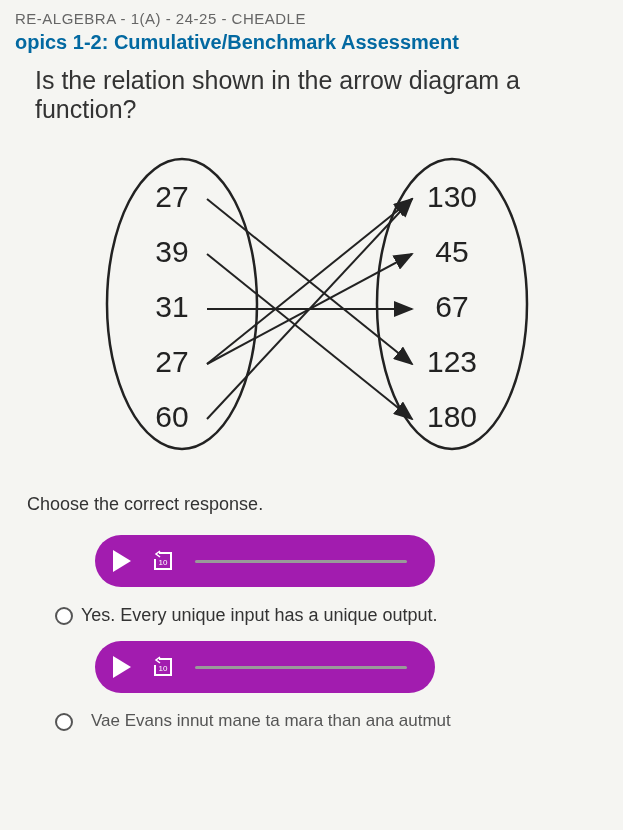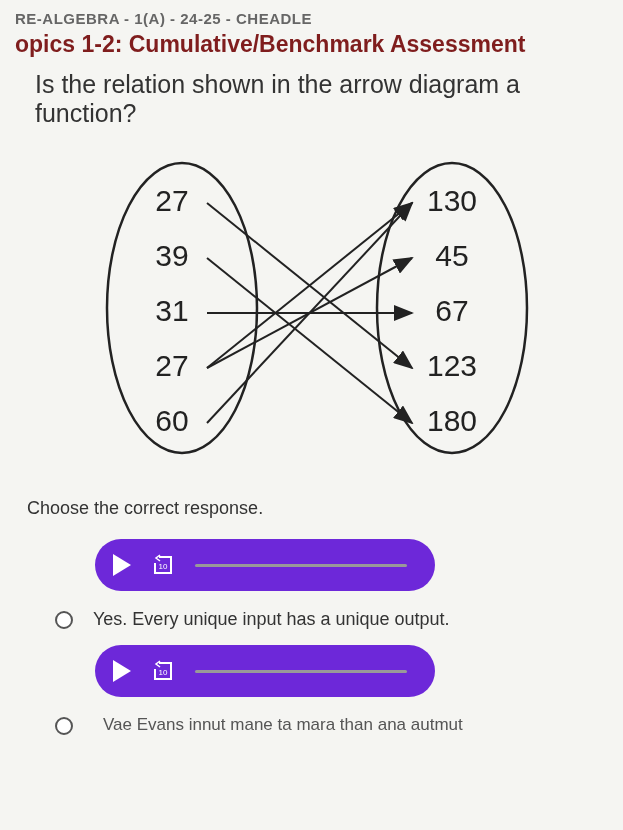--- a/index.html
+++ b/index.html
@@ -8,28 +8,28 @@
       height: 830px;
       font-family: Arial, Helvetica, sans-serif;
       background: #f5f5f2;
       padding: 10px 15px;
       overflow: hidden;
       color: #333;
     }
     .breadcrumb {
       font-size: 15px;
       color: #666;
-      font-weight: 700;
+      font-weight: 400;
       letter-spacing: 0.5px;
       margin-bottom: 4px;
     }
     .topic-title {
-      font-size: 23px;
+      font-size: 20px;
       font-weight: bold;
-      color: #7f1d1d;
+      color: #0369a1;
       margin-bottom: 12px;
     }
     .question {
       font-size: 25px;
       color: #333;
       margin-left: 20px;
       margin-bottom: 20px;
     }
     .diagram-container {
       width: 480px;
@@ -42,21 +42,21 @@
       font-size: 18px;
       color: #333;
       margin-left: 12px;
       margin-bottom: 20px;
     }
     .answer-block {
       margin-left: 40px;
       margin-bottom: 15px;
     }
     .audio-player {
-      background: #6d28d9;
+      background: #a21caf;
       border-radius: 30px;
       width: 340px;
       height: 52px;
       display: flex;
       align-items: center;
       padding: 0 18px;
       gap: 18px;
       margin-left: 40px;
       margin-bottom: 18px;
     }
@@ -65,21 +65,21 @@
     .progress-line {
       flex: 1;
       height: 3px;
       background: #999;
       border-radius: 2px;
       margin-right: 10px;
     }
     .radio-row {
       display: flex;
       align-items: flex-start;
-      gap: 20px;
+      gap: 8px;
     }
     .radio-circle {
       width: 18px;
       height: 18px;
       border: 2px solid #555;
       border-radius: 50%;
       flex-shrink: 0;
       margin-top: 2px;
       background: white;
     }

